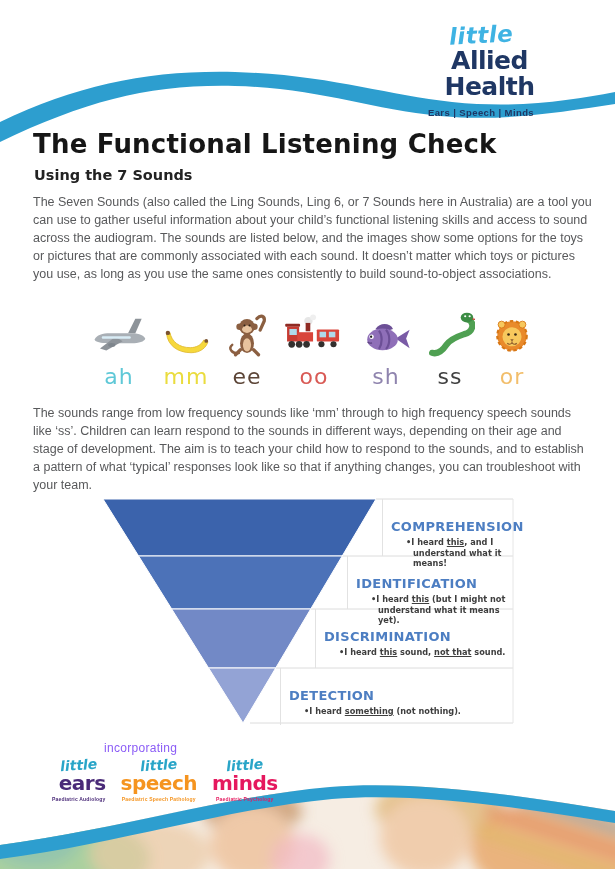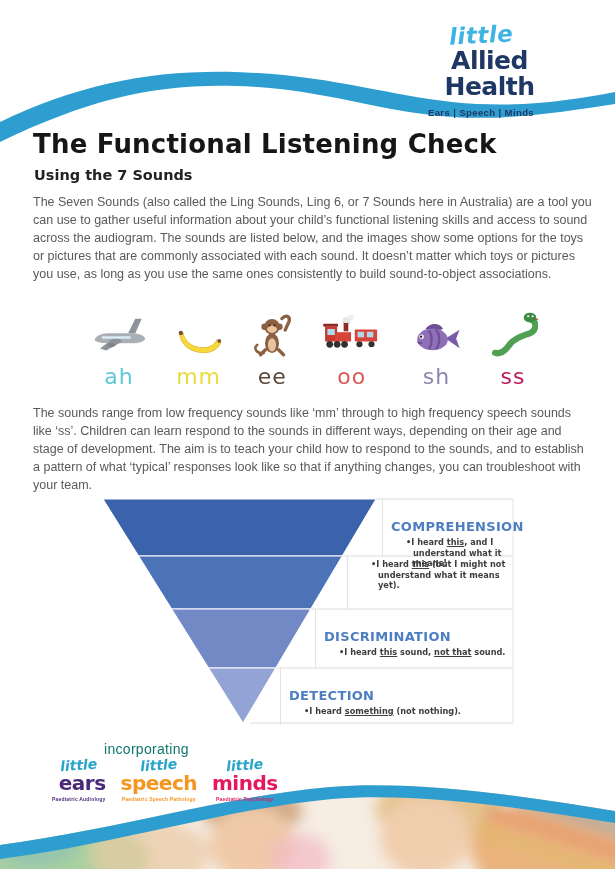--- a/index.html
+++ b/index.html
@@ -49,21 +49,21 @@
   .funnel-title {
     font-family:"DejaVu Sans", sans-serif; font-weight:bold; font-size:13px;
     letter-spacing:0.3px; padding:20px 0 0 8px;
   }
   .funnel-bullet {
     font-family:"DejaVu Sans", sans-serif; font-weight:bold; font-size:8.2px; color:#3E3E3E;
     line-height:1.3; padding:3px 4px 0 30px; text-indent:-7px;
   }
   .u { text-decoration:underline; }
   
-  .incorporating { position:absolute; left:104px; top:741px; color:#0f766e; font-size:14px; letter-spacing:0.3px; }
+  .incorporating { position:absolute; left:104px; top:741px; color:#8b5cf6; font-size:12px; letter-spacing:0.3px; }
   .footer-logos { position:absolute; left:52px; top:756px; display:flex; gap:15px; }
   .flogo { text-align:center; }
   .flogo-little {
     display:inline-block; color:#29A5C8; font-family:"DejaVu Sans", sans-serif;
     font-weight:bold; font-style:italic; font-size:14px; transform:rotate(-4deg); line-height:1;
   }
   .flogo-name {
     font-family:"DejaVu Sans", sans-serif; font-weight:bold; font-size:20px;
     line-height:0.95; letter-spacing:-0.5px;text-align:right;
   }
@@ -177,23 +177,39 @@
     <div class="sound-item">
       <span class="sound-img">
         <svg width="50" height="54" viewBox="0 0 56 60" aria-hidden="true">
           <path d="M48 12 C57 17 53 27 44 29 C35 32 28 35 24 41 C20 47 15 52 8 50" stroke="#4FA052" stroke-width="7" fill="none" stroke-linecap="round"></path>
           <ellipse cx="47" cy="10.5" rx="7" ry="5.5" fill="#3C8C44"></ellipse>
           <circle cx="45" cy="9" r="1.2" fill="#ffffff"></circle>
           <circle cx="50" cy="9" r="1.2" fill="#ffffff"></circle>
           <path d="M53 12 L58 13 M58 13 L61 11 M58 13 L61 15" stroke="#C4372C" stroke-width="1.4" fill="none"></path>
         </svg>
       </span>
-      <span class="sound-label" style="color: #be185d;">ss</span>
-    </div>
-
+      <span class="sound-label" style="color: #404040;">ss</span>
+    </div>
+
+    <div class="sound-item">
+      <span class="sound-img">
+        <svg width="52" height="52" viewBox="0 0 60 56" aria-hidden="true">
+          <circle cx="30" cy="29" r="17" fill="#E98A2B"></circle>
+          <circle cx="30" cy="29" r="17" fill="none" stroke="#D87715" stroke-width="2.5" stroke-dasharray="4 3"></circle>
+          <circle cx="18" cy="16" r="4" fill="#F7C85D" stroke="#D87715" stroke-width="1"></circle>
+          <circle cx="42" cy="16" r="4" fill="#F7C85D" stroke="#D87715" stroke-width="1"></circle>
+          <circle cx="30" cy="30" r="11" fill="#F7C85D"></circle>
+          <circle cx="26" cy="27.5" r="1.5" fill="#3A2A16"></circle>
+          <circle cx="34" cy="27.5" r="1.5" fill="#3A2A16"></circle>
+          <path d="M28 33 L32 33 L30 35.5 Z" fill="#8A5A2B"></path>
+          <path d="M30 35.5 L30 37 M30 37 Q27 40 24.5 37.5 M30 37 Q33 40 35.5 37.5" stroke="#8A5A2B" stroke-width="1.3" fill="none"></path>
+        </svg>
+      </span>
+      <span class="sound-label" style="color: rgb(242, 190, 107);">or</span>
+    </div>
 
   </div>
 
   <p class="para para2">The sounds range from low frequency sounds like ‘mm’ through to high frequency speech sounds like ‘ss’. Children can learn respond to the sounds in different ways, depending on their age and stage of development. The aim is to teach your child how to respond to the sounds, and to establish a pattern of what ‘typical’ responses look like so that if anything changes, you can troubleshoot with your team.</p>
 
   <div class="funnel">
     <svg width="422" height="232" viewBox="0 0 422 232" aria-hidden="true">
       <line x1="281" y1="2" x2="418" y2="2" stroke="#DCDCDC" stroke-width="1"></line>
       <line x1="247" y1="59" x2="418" y2="59" stroke="#DCDCDC" stroke-width="1"></line>
       <line x1="216" y1="112" x2="418" y2="112" stroke="#DCDCDC" stroke-width="1"></line>
@@ -205,20 +221,21 @@
       <polygon points="76.7,112 215.7,112 180.7,171 113.6,171" stroke="#FFFFFF" stroke-width="1" fill="#7289C6"></polygon>
       <polygon points="113.6,171 180.7,171 148,226" stroke="#FFFFFF" stroke-width="1" fill="#93A3D5"></polygon>
     </svg>
 
     <div class="funnel-box" style="left:287px; top:2px; width:131px; height:57px;">
       <div class="funnel-title" style="color: rgb(77, 126, 194);">COMPREHENSION</div>
       <div class="funnel-bullet"><span>•</span><span>I heard </span><span class="u">this</span><span>, and I understand what it means!</span></div>
     </div>
 
     <div class="funnel-box" style="left:252px; top:59px; width:166px; height:53px;">
+      <div class="funnel-title" style="color: rgb(77, 126, 194);">IDENTIFICATION</div>
       <div class="funnel-bullet"><span>•</span><span>I heard </span><span class="u">this</span><span> (but I might not understand what it means yet).</span></div>
     </div>
 
     <div class="funnel-box" style="left:220px; top:112px; width:198px; height:59px;">
       <div class="funnel-title" style="color: rgb(77, 126, 194);">DISCRIMINATION</div>
       <div class="funnel-bullet"><span>•</span><span>I heard </span><span class="u">this</span><span> sound, </span><span class="u">not that</span><span> sound.</span></div>
     </div>
 
     <div class="funnel-box" style="left:185px; top:171px; width:233px; height:57px;">
       <div class="funnel-title" style="color: rgb(77, 126, 194);">DETECTION</div>

